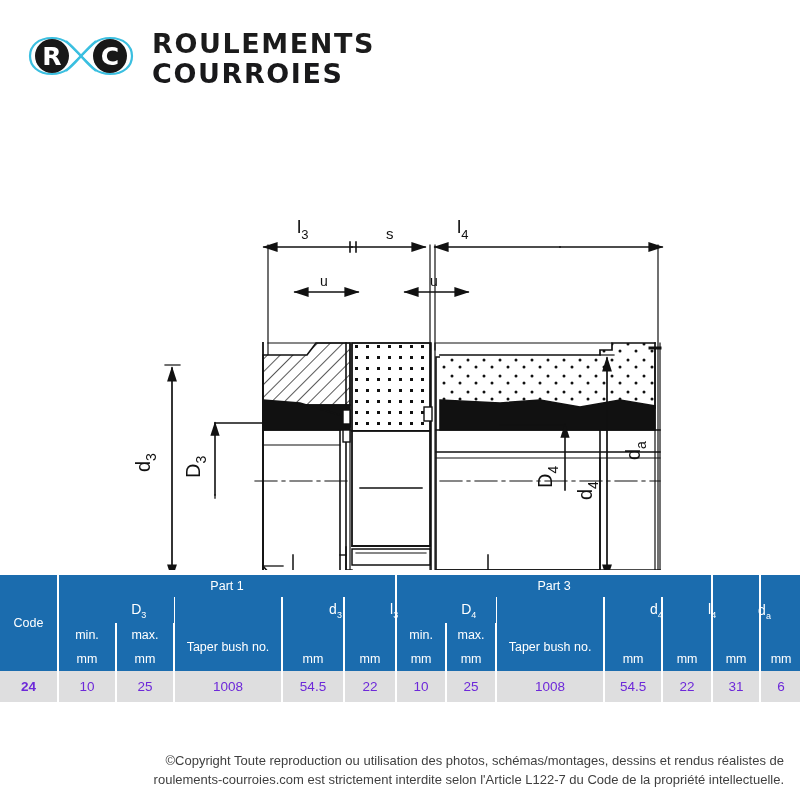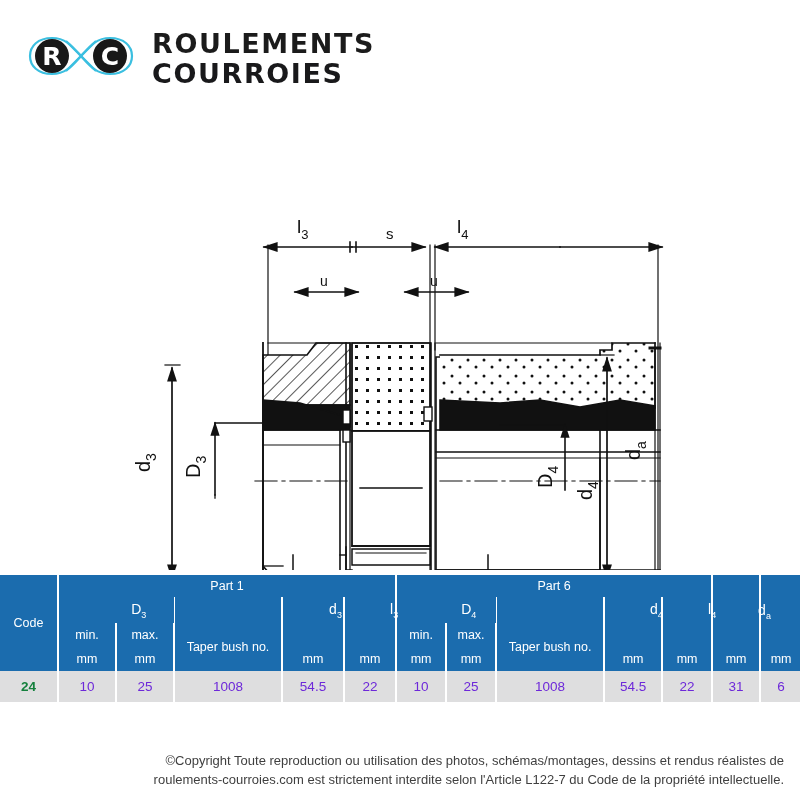--- a/index.html
+++ b/index.html
@@ -82,21 +82,21 @@
   .symb sub { font-size: 9px; }
   tr.datarow td {
     background: #dededf;
     color: #6d28d9;
     font-size: 13.5px;
     height: 31px;
     border-right: 2px solid #ffffff;
   }
   tr.datarow td.first {
     font-weight: bold;
-    color: #15803d;
+    color: #6d28d9;
   }
   #table-watermark {
     position: absolute;
     left: 0; top: 0;
     width: 800px; height: 106px;
     overflow: hidden;
     z-index: 1;
     pointer-events: none;
   }
 
@@ -386,21 +386,21 @@
       <col style="width:58px">
         <col style="width:50px">
         <col style="width:48px">
       <col style="width:42px">
     </colgroup>
 
     <tbody>
         <tr>
       <th class="hd" rowspan="4">Code</th>
       <th class="hd grp" colspan="5" style="height:22px">Part 1</th>
-      <th class="hd grp" colspan="5" style="height:22px">Part 6</th>
+      <th class="hd grp" colspan="5" style="height:22px">Part 3</th>
       <th class="hd" rowspan="3">
         <span class="symb"><span>d</span><sub>a</sub></span>
       </th>
       <th class="hd" rowspan="3">
         <span class="symb">u</span>
       </th>
 
     </tr>
 
     <tr>

